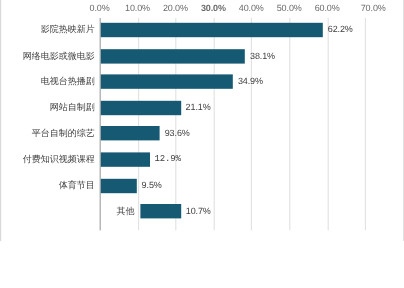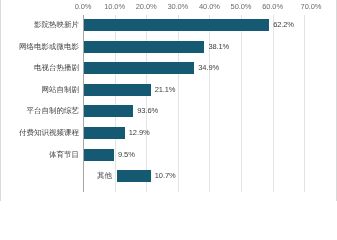--- a/index.html
+++ b/index.html
@@ -121,21 +121,21 @@
 
 <div id="chart-root">
 
   <div class="frame-left"></div>
   <div class="frame-right"></div>
 
   <div class="axis-top">
       <div class="axis-tick" style="left: 83px;">0.0%</div>
       <div class="axis-tick" style="left: 114.6px;">10.0%</div>
       <div class="axis-tick" style="left: 146.2px;">20.0%</div>
-      <div class="axis-tick" style="left: 177.8px;">30.0%</div>
+      <div class="axis-tick" style="left: 177.8px; font-weight: bold;">30.0%</div>
       <div class="axis-tick" style="left: 209.4px;">40.0%</div>
       <div class="axis-tick" style="left: 241px;">50.0%</div>
       <div class="axis-tick" style="left: 272.6px;">60.0%</div>
       <div class="axis-tick" style="left: 311px;">70.0%</div>
     </div>
 
   <div class="plot">
     <div class="axis-line"></div>
   <div class="gridline" style="left: 31.6px;"></div>
       <div class="gridline" style="left: 63.2px;"></div>
@@ -168,21 +168,21 @@
         <div class="bar-value" style="left: 154.676px;">21.1%</div>
       </div>
       <div class="row" style="top: 90.4px;">
         <div class="cat-label">平台自制的综艺</div>
         <div class="bar" style="width: 49.296px; background: rgb(21, 90, 114);"></div>
         <div class="bar-value" style="left: 137.296px;">93.6%</div>
       </div>
       <div class="row" style="top: 112px;">
         <div class="cat-label">付费知识视频课程</div>
         <div class="bar" style="width: 40.764px; background: rgb(21, 90, 114);"></div>
-        <div class="bar-value" style="left: 128.764px;">12.9%</div>
+        <div class="bar-value" style="left: 128.764px; font-family: Liberation Mono, monospace;">12.9%</div>
       </div>
       <div class="row" style="top: 133.6px;">
         <div class="cat-label">体育节目</div>
         <div class="bar" style="width: 30.02px; background: rgb(21, 90, 114);"></div>
         <div class="bar-value" style="left: 118.02px;">9.5%</div>
       </div>
       <div class="row" style="top: 155.2px; margin-left: 33px;">
         <div class="cat-label">其他</div>
         <div class="bar" style="width: 33.812px; background: rgb(21, 90, 114);"></div>
         <div class="bar-value" style="left: 121.812px;">10.7%</div>

